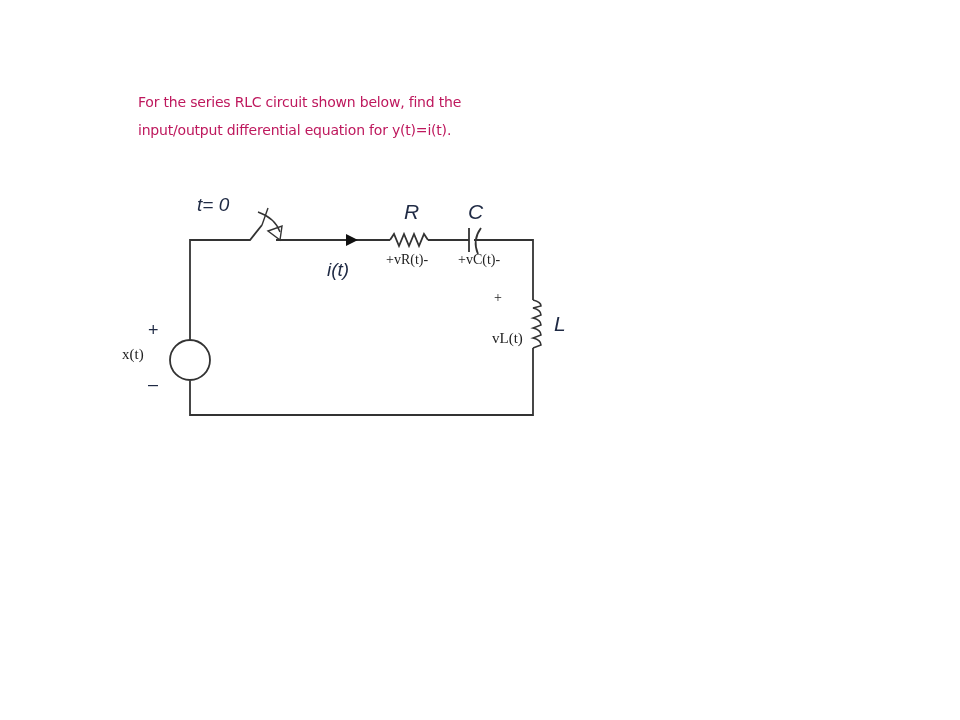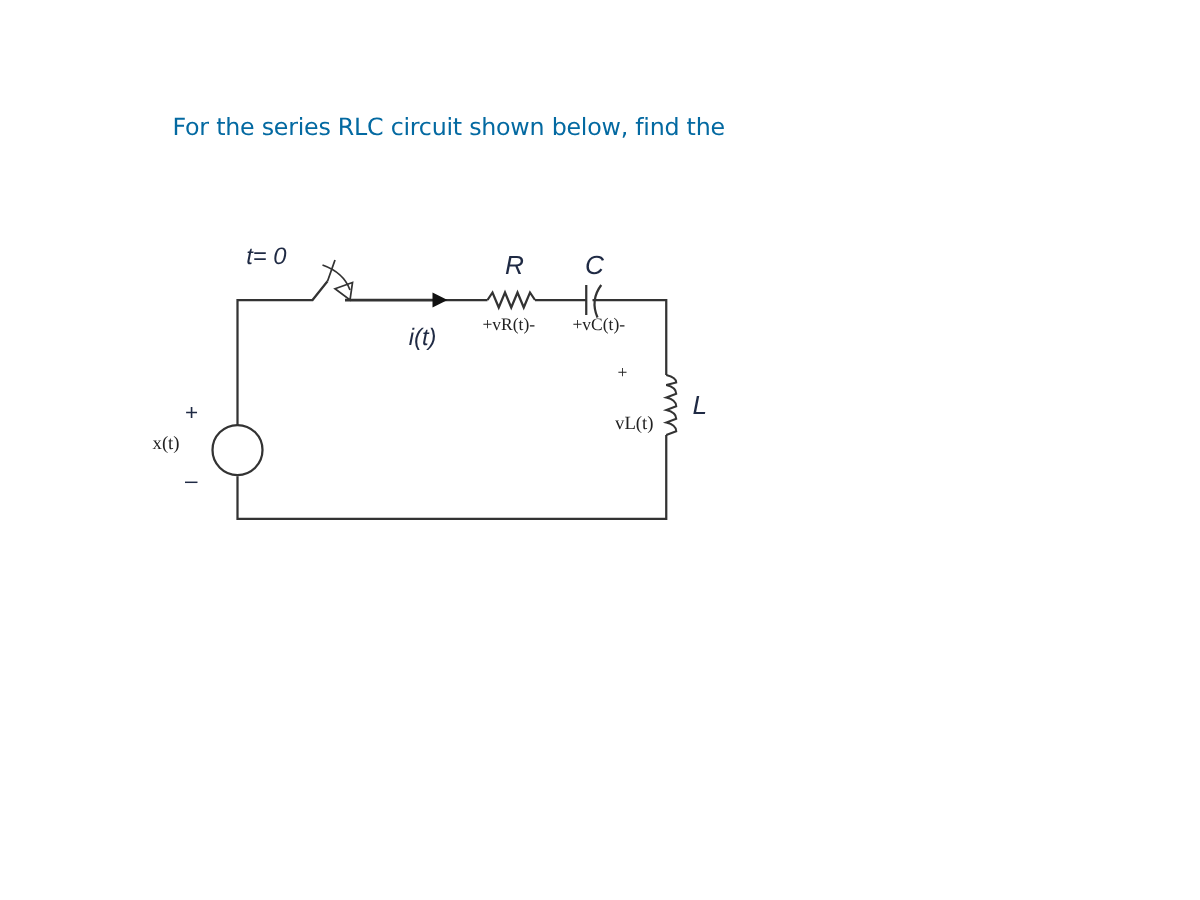--- a/index.html
+++ b/index.html
@@ -1,27 +1,28 @@
 <!DOCTYPE html>
 <html><head>
 <meta charset="utf-8">
 <style>
   html, body { margin:0; padding:0; background:#ffffff; }
   body { width:960px; height:720px; position:relative; overflow:hidden; font-family:"Liberation Sans", sans-serif; }
-  .question { position:absolute; left:138px; top:88px; font-family:"DejaVu Sans", sans-serif; font-size:19px; line-height:28px; color:#0369a1; letter-spacing:-0.2px; }
+  .question { position:absolute; left:138px; top:88px; font-family:"DejaVu Sans", sans-serif; font-size:14px; line-height:28px; color:#be185d; letter-spacing:-0.2px; }
   .question div { white-space:nowrap; }
   svg { position:absolute; left:0; top:0; }
   .lbl-it { font-family:"Liberation Sans", sans-serif; font-style:italic; fill:#1f2a44; }
   .lbl-serif { font-family:"Liberation Serif", serif; fill:#222; }
 </style>
 </head>
 <body>
 
 <div class="question">
   <div>For the series RLC circuit shown below, find the</div>
+  <div>input/output differential  equation for y(t)=i(t).</div>
 </div>
 
 <svg width="960" height="720" viewBox="0 0 960 720">
   <g fill="none" stroke="#333" stroke-width="1.8">
 
     <path d="M190 340 L190 240 L250 240 L262 225"></path>
     <path d="M190 381 L190 415 L533 415 L533 348"></path>
 
     <path d="M258 212 Q275 218 280 232" stroke-width="1.4"></path>
     <path d="M262 225 L268 208" stroke-width="1.4"></path>

